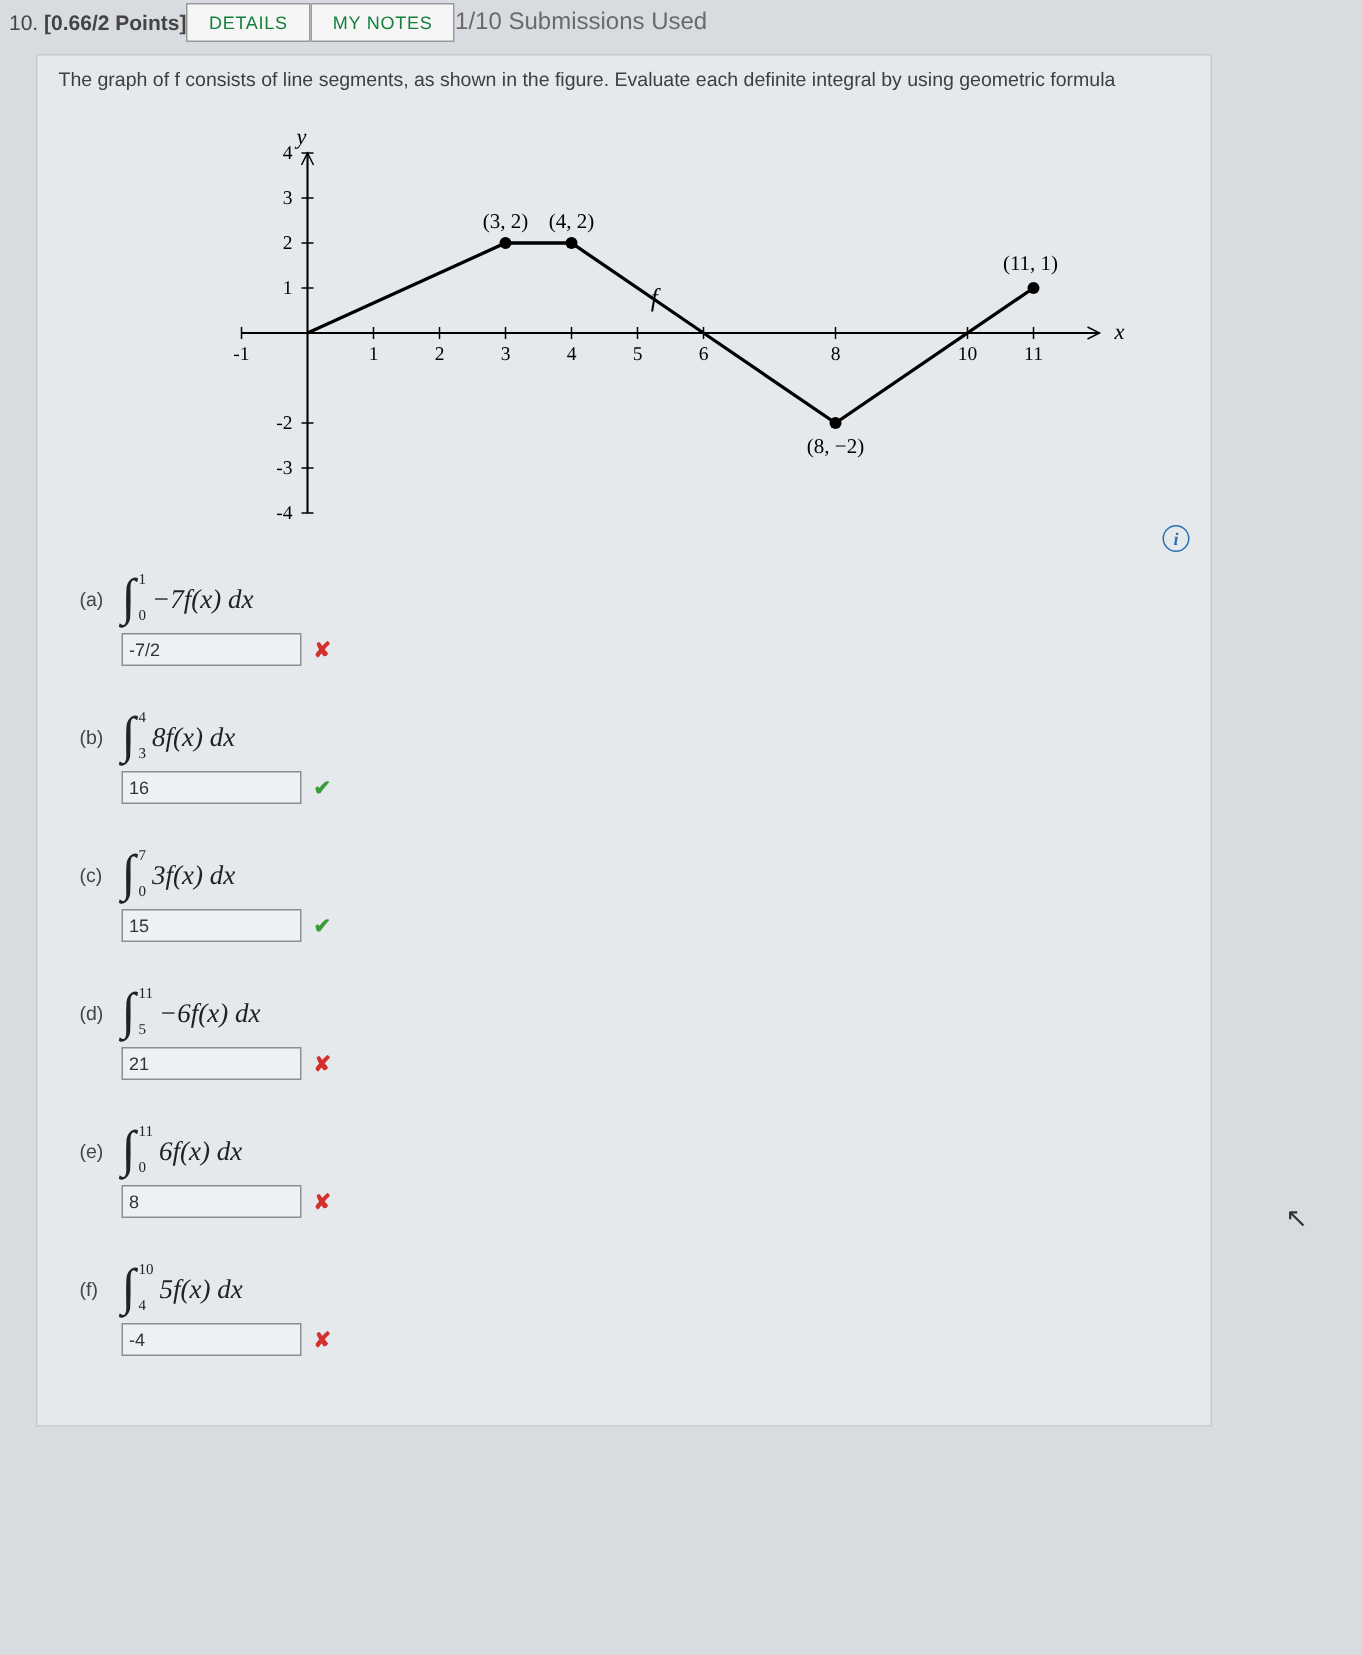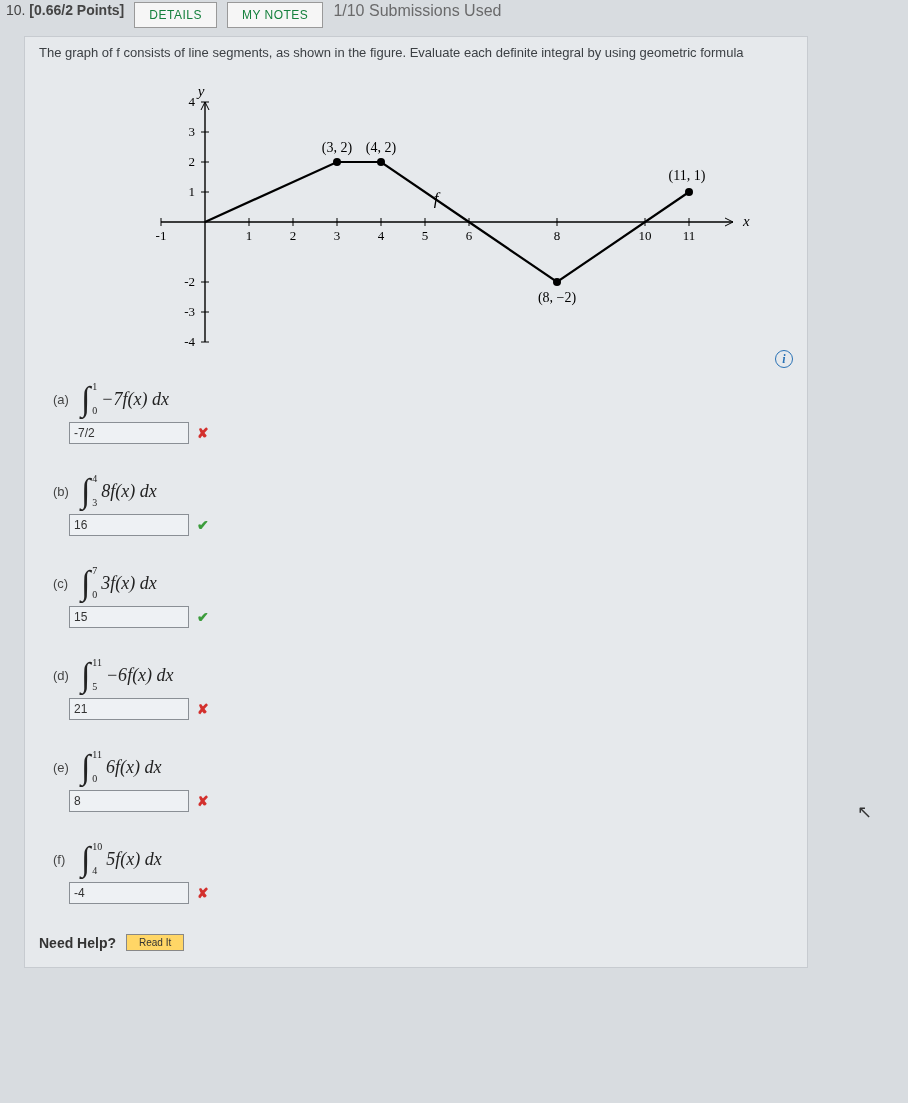--- a/index.html
+++ b/index.html
@@ -7,22 +7,21 @@
     font-family: Arial, Helvetica, sans-serif;
     background: #d8dce0;
     color: #333;
     font-size: 14px;
     width: 908px;
     min-height: 1103px;
     position: relative;
   }
   .top-row {
     display: flex;
-    align-items: flex-start;
-    gap: 10px;
+    align-items: center;
     padding: 2px 6px 6px 6px;
   }
   .qnum { font-size: 14px; color: #444; }
   .btn {
     background: #f6f6f6;
     border: 1px solid #999;
     padding: 5px 14px;
     font-size: 12px;
     letter-spacing: .5px;
     color: #15803d;
@@ -61,21 +60,21 @@
   .formula {
     font-family: "Times New Roman", serif;
     font-style: italic;
     font-size: 18px;
     color: #222;
     display:flex; align-items:center;
   }
   .intsym { font-size: 34px; font-style: normal; margin-right: 2px; line-height: 24px; }
   .bounds { display:flex; flex-direction:column; font-size: 10px; font-style:normal; line-height:10px; margin-right:4px; }
   .bounds .ub { margin-bottom: 14px; }
-  .ans-row { display:flex; align-items:center; margin-left: 16px; }
+  .ans-row { display:flex; align-items:center; margin-left: 28px; }
   .ans-input {
     width: 120px;
     height: 22px;
     border: 1px solid #8a8f95;
     background: #eef1f4;
     font-size: 12px;
     padding: 0 4px;
     color: #333;
   }
   .mark { margin-left: 8px; font-size: 14px; font-weight: bold; }
@@ -272,19 +271,15 @@
             <span><span>5</span><span>f(x)</span> <span style="font-style:italic">dx</span></span>
           </span>
         </div>
         <div class="ans-row">
           <input class="ans-input" type="text" value="-4" style="">
           <span class="mark wrong">✘</span>
         </div>
       </div>
     </div>
 
-  <div class="need-help">
-    <span>Need Help?</span>
-    <button class="read-it">Read It</button>
-  </div>
 </div>
 
 <span class="cursor">↖</span>
 
 </body></html>

